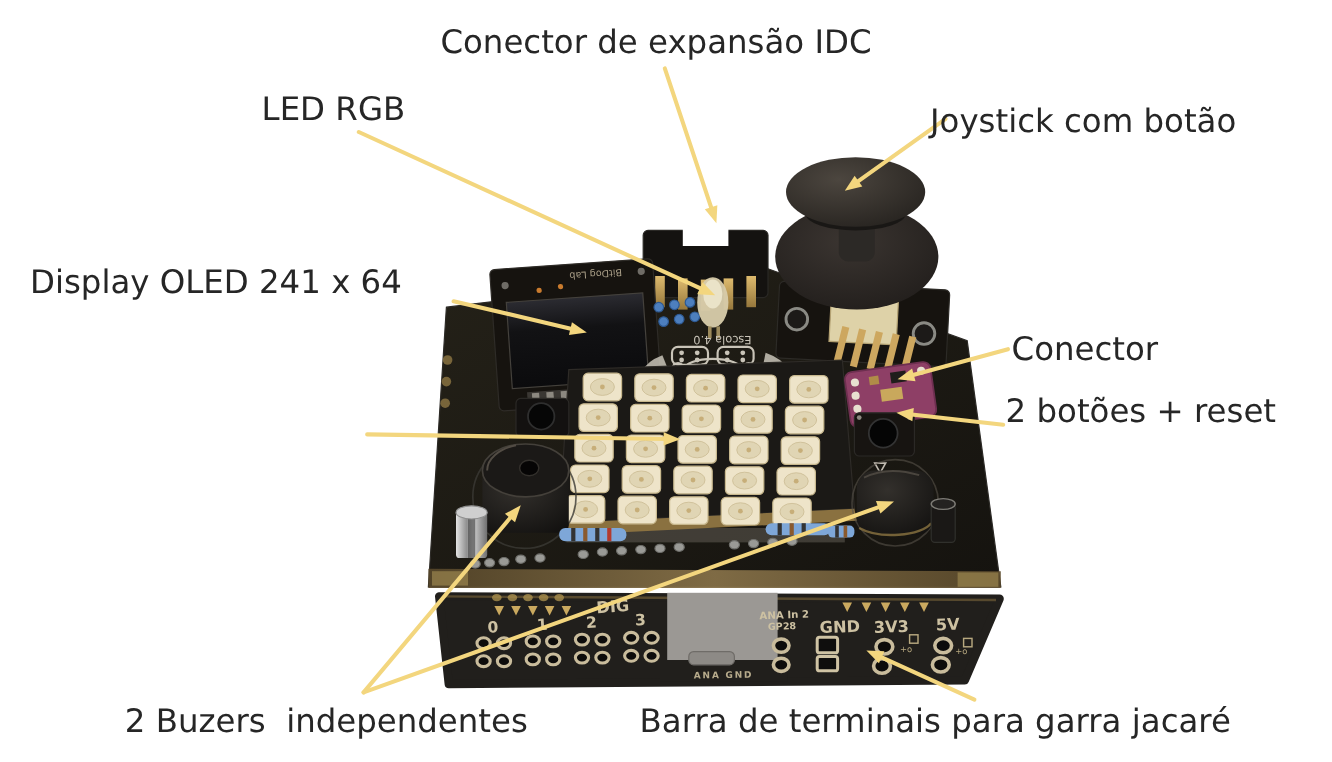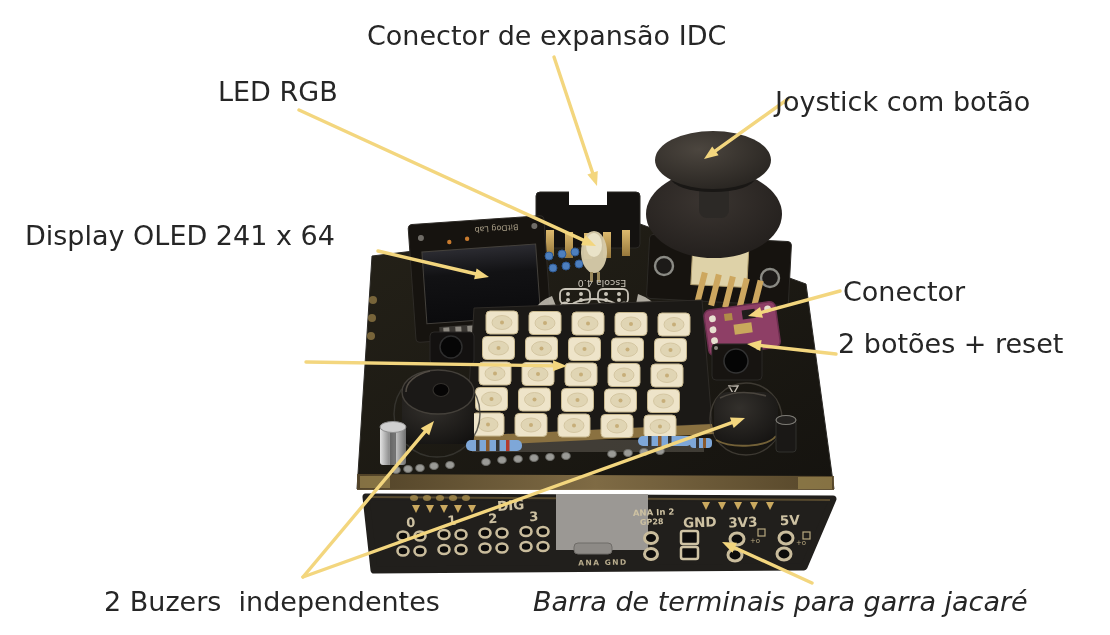--- a/index.html
+++ b/index.html
@@ -431,14 +431,14 @@
 
   <div class="label" style="left:367px;top:20px;">Conector de expansão IDC</div>
   <div class="label" style="left:775px;top:86px;">Joystick com botão</div>
   <div class="label" style="left:218px;top:76px;">LED RGB</div>
   <div class="label" style="left:25px;top:220px;">Display OLED 241 x 64</div>
   <div class="label" style="left:843px;top:276px;">Conector</div>
   <div class="label label-center" style="left:36px;top:326px;width:300px;">
   </div>
   <div class="label" style="left:838px;top:328px;">2 botões + reset</div>
   <div class="label" style="left:104px;top:586px;">2 Buzers  independentes</div>
-  <div class="label" style="left:533px;top:586px;font-style:italic;">Barra de terminais para garra jacaré</div>
+  <div class="label" style="left:533px;top:586px;">Barra de terminais para garra jacaré</div>
 </div>
 
 </body></html>

